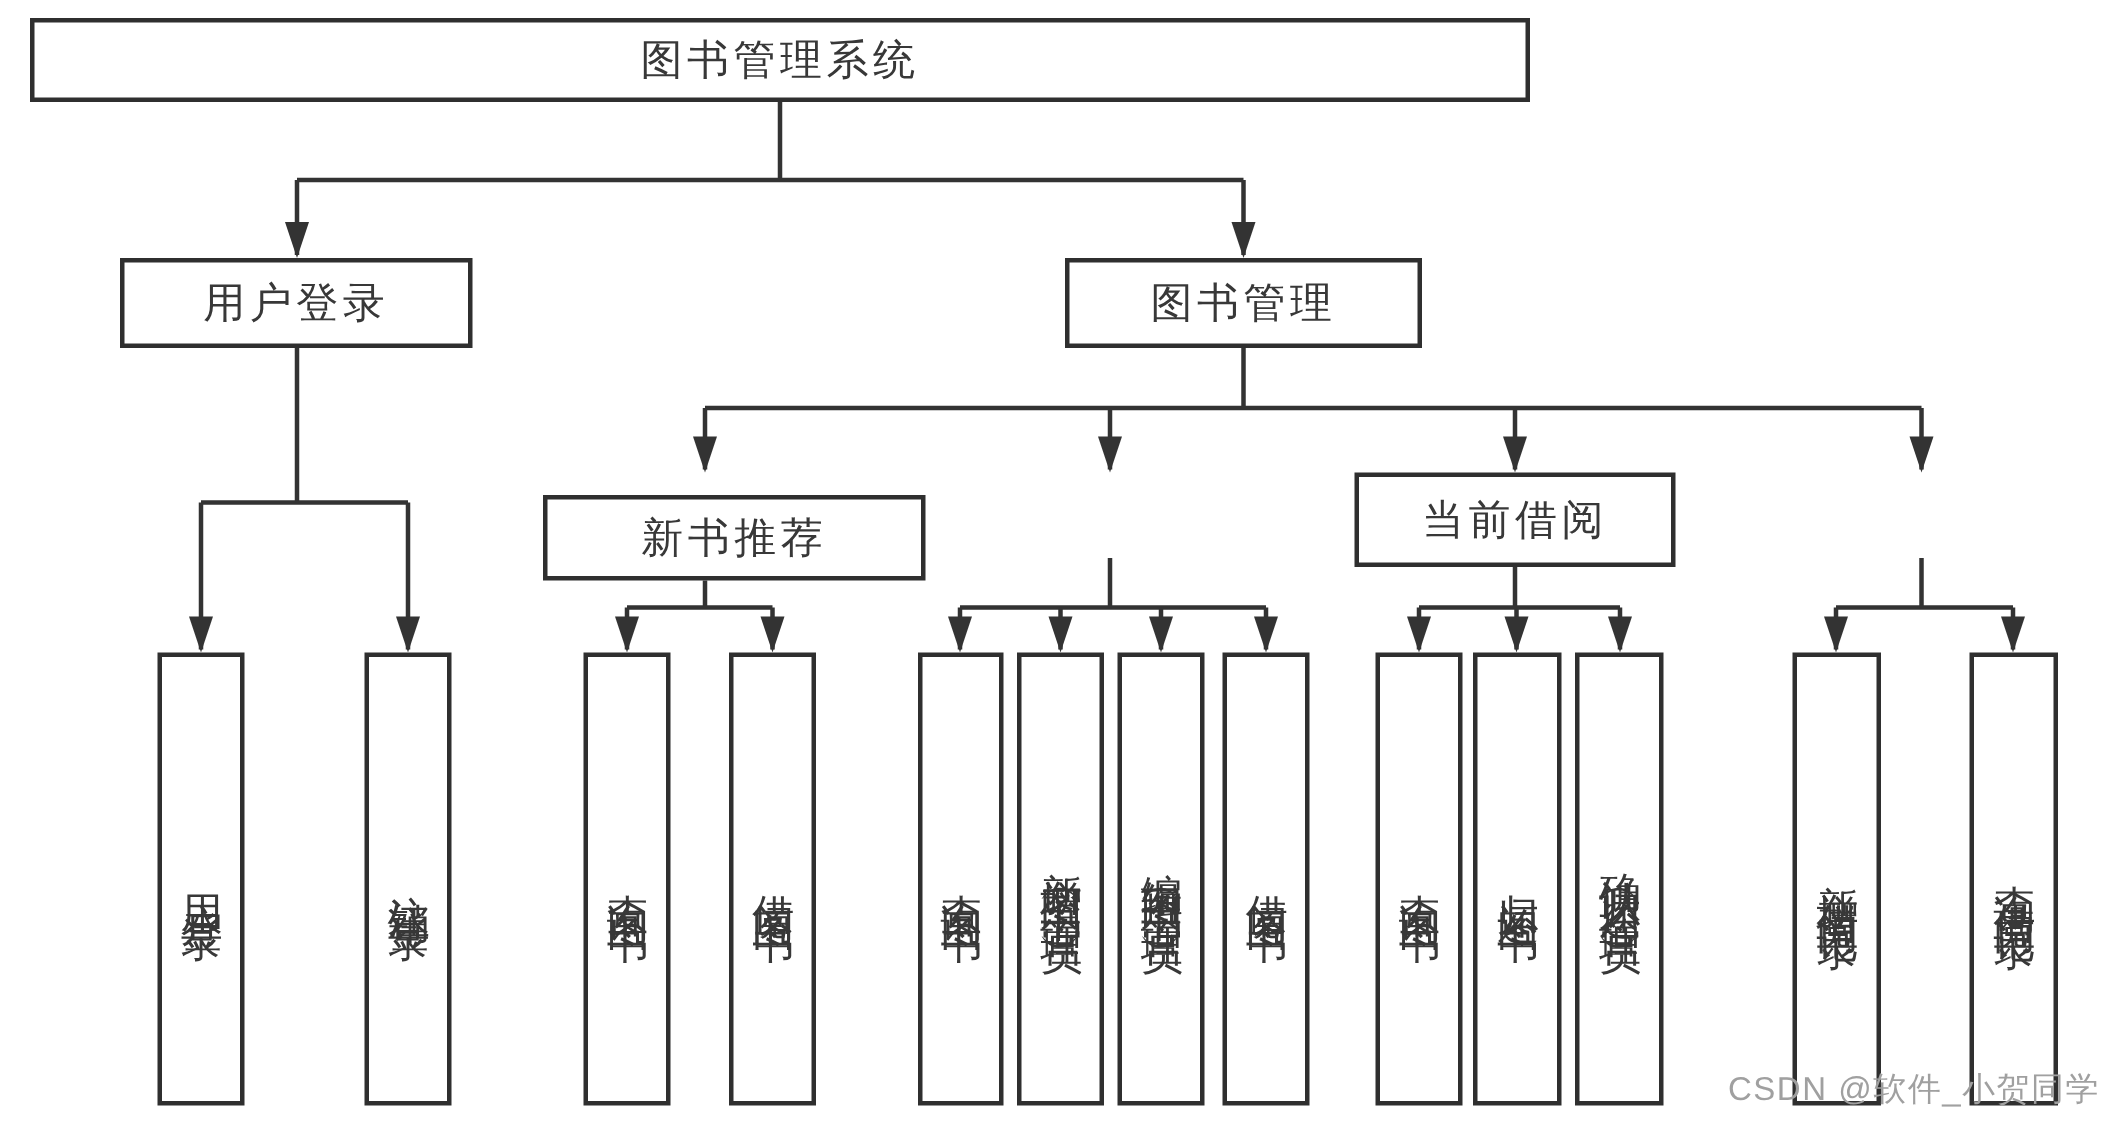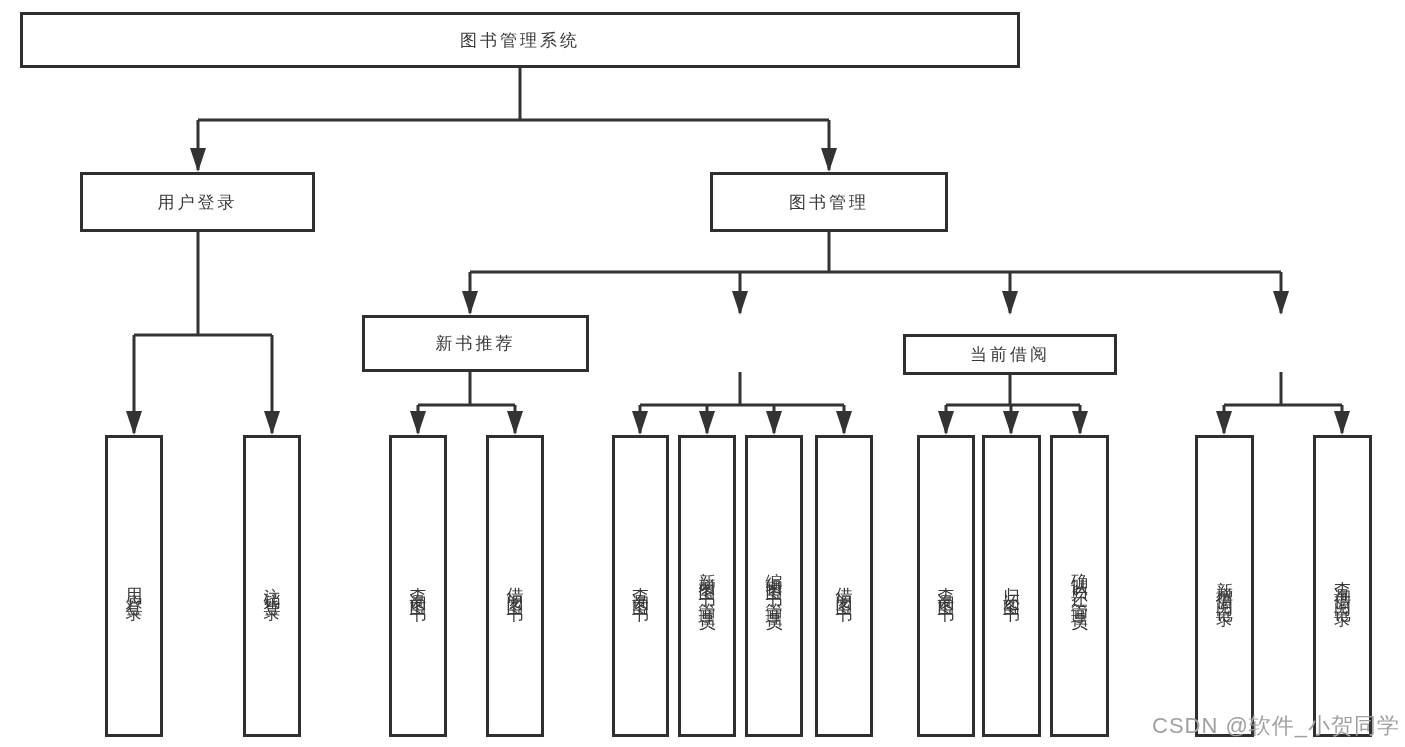--- a/index.html
+++ b/index.html
@@ -11,21 +11,21 @@
   }
   svg.wires{position:absolute;left:0;top:0;width:1405px;height:747px;}
   .wire{fill:none;stroke:var(--line,#333333);stroke-width:3;}
   .arrowheads polygon{fill:var(--line,#333333);}
   .node{
     position:absolute;box-sizing:border-box;
     background:var(--box-fill,#ffffff);
     border:3px solid var(--box-border,#2f2f2f);
     display:flex;align-items:center;justify-content:center;
   }
-  .node .lbl{font-size:17px;letter-spacing:3px;white-space:nowrap;}
+  .node .lbl{font-size:28px;letter-spacing:3px;white-space:nowrap;}
   .node.vert .lbl{
     writing-mode:vertical-lr;text-orientation:mixed;
     letter-spacing:6px;line-height:1;white-space:normal;
   }
   .watermark{
     position:absolute;left:1152px;top:711px;z-index:5;
     font-size:22px;letter-spacing:1px;
     color:var(--watermark,#a0a0a0);white-space:nowrap;
   }
 </style>
@@ -69,24 +69,24 @@
     <span class="lbl">图书管理系统</span>
   </div>
 
   <div class="node" style="left:80px;top:172px;width:235px;height:60px">
     <span class="lbl">用户登录</span>
   </div>
   <div class="node" style="left:710px;top:172px;width:238px;height:60px">
     <span class="lbl">图书管理</span>
   </div>
 
-  <div class="node" style="left:362px;top:315px;width:227px;height:57px">
+  <div class="node" style="left:362px;top:330px;width:255px;height:57px">
     <span class="lbl">新书推荐</span>
   </div>
-  <div class="node" style="left:903px;top:334px;width:214px;height:41px">
+  <div class="node" style="left:903px;top:315px;width:214px;height:63px">
     <span class="lbl">当前借阅</span>
   </div>
 
   <div class="node vert" style="left:105px;top:435px;width:58px;height:302px">
     <span class="lbl">用户登录</span>
   </div>
   <div class="node vert" style="left:243px;top:435px;width:58px;height:302px">
     <span class="lbl">注销登录</span>
   </div>
 

